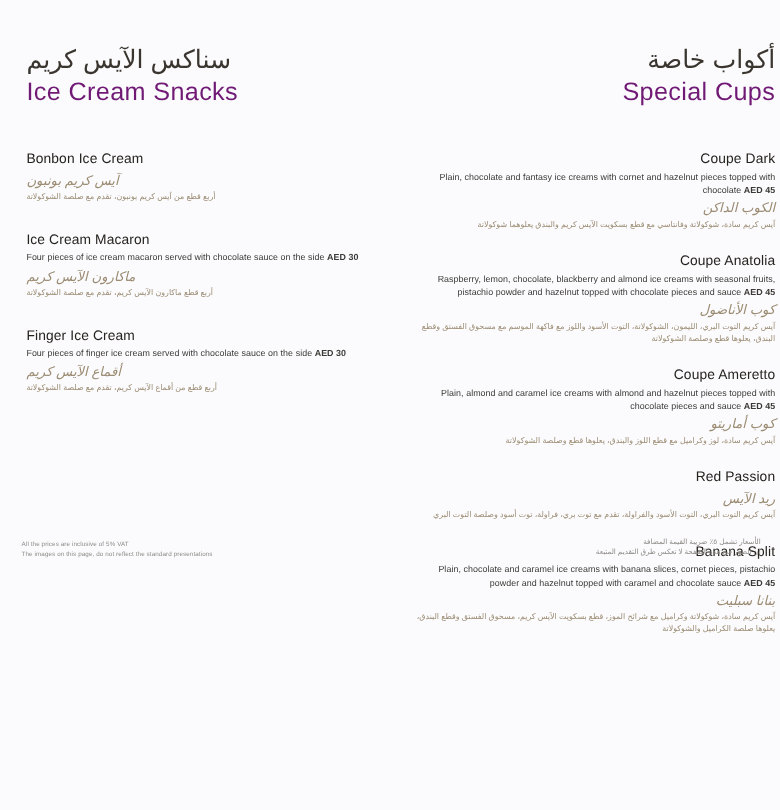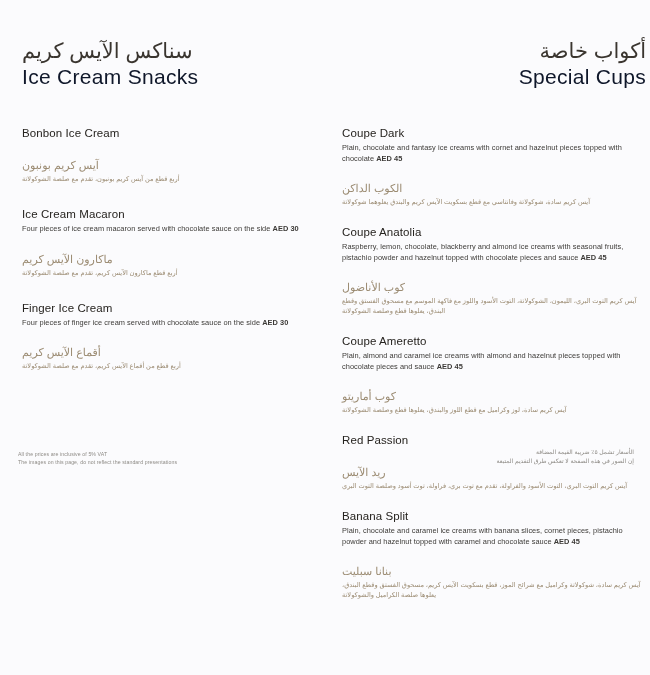--- a/index.html
+++ b/index.html
@@ -44,21 +44,21 @@
     font-size: 21px;
     line-height: 25px;
     color: #3a352f;
     font-weight: 400;
     letter-spacing: 0px;
     white-space: nowrap;
   }
   .section-head .en {
     font-size: 21px;
     line-height: 27px;
-    color: #0f172a;
+    color: #701a75;
     font-weight: 400;
     letter-spacing: 0.3px;
     white-space: nowrap;
   }
 
   
   .items {
     position: absolute;
     left: 4px;
     right: 4px;
@@ -83,32 +83,33 @@
   }
   .item .desc .price {
     font-weight: bold;
     white-space: nowrap;
   }
   .item .ar-title {
     font-size: 11px;
     line-height: 16px;
     color: #9b8b72;
     direction: rtl;
-    margin-top: 16px;
+    margin-top: 2px;
+    font-style: italic;
   }
   .item .ar-desc {
     font-size: 6.6px;
     line-height: 10px;
     color: #9b8b72;
     direction: rtl;
     margin-top: 1px;
   }
 
   .col-left  .item, .col-left  .item div { text-align: left; }
-  .col-right .item, .col-right .item div { text-align: left; }
+  .col-right .item, .col-right .item div { text-align: right; }
 
   
   .col-left .item { margin-bottom: 23px; }
   .col-right .item { margin-bottom: 18px; }
 
   
   .footer {
     position: absolute;
     bottom: 19px;
     font-size: 5.2px;

